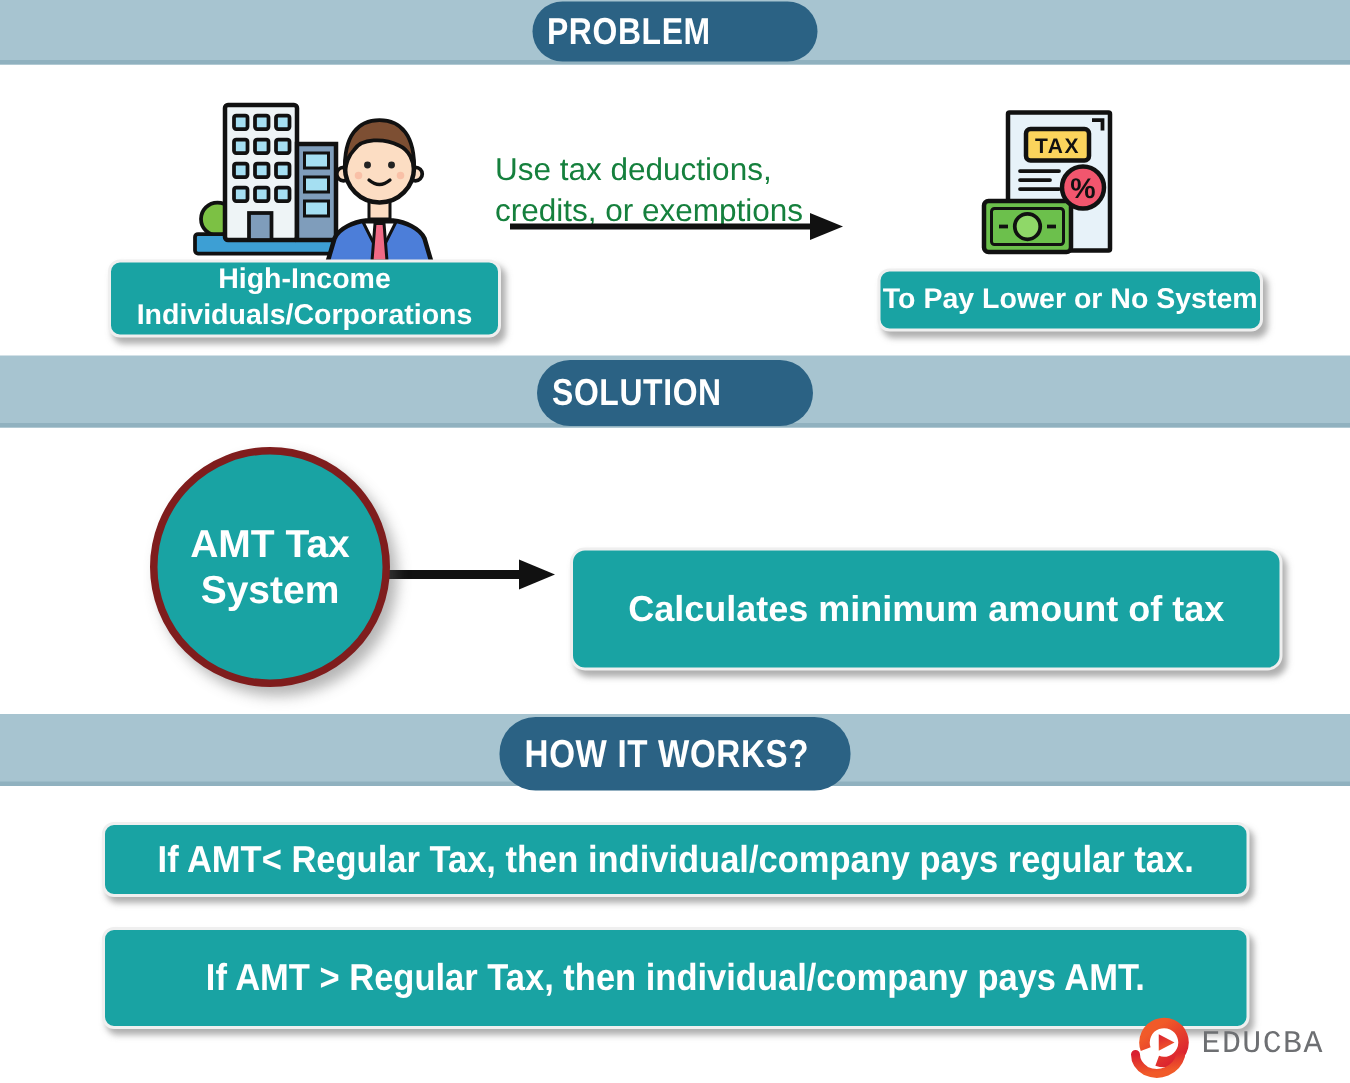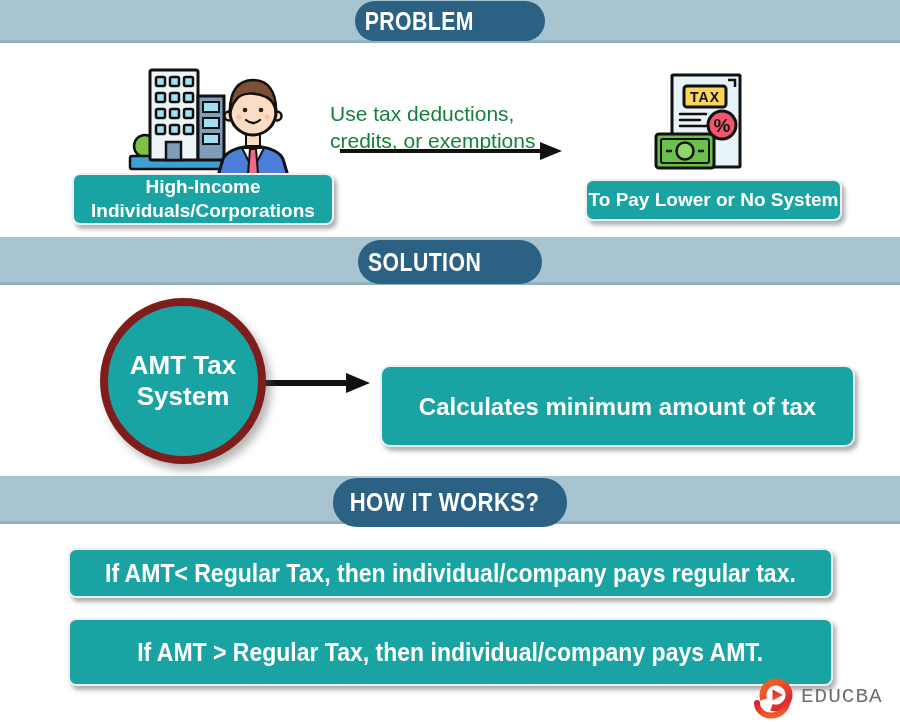--- a/index.html
+++ b/index.html
@@ -26,21 +26,21 @@
     box-sizing:border-box;
   }
   #label-actor{left:72px;top:173px;width:262px;height:52px;font-size:19px;line-height:24px;z-index:3;}
   #label-outcome{left:585px;top:179px;width:257px;height:42px;font-size:19px;white-space:nowrap;}
   #solution-box{left:380px;top:365px;width:475px;height:82px;font-size:24px;line-height:31px;border-radius:10px;}
   #rule-bar-1{left:68px;top:548px;width:765px;height:50px;font-size:25px;border-radius:8px;}
   #rule-bar-2{left:68px;top:618px;width:765px;height:68px;font-size:25px;border-radius:8px;}
   .rule-text{display:inline-block;transform:scaleX(0.92);white-space:nowrap;}
   #amt-circle{
     position:absolute;left:100px;top:298px;width:150px;height:150px;border-radius:50%;
-    background:#19a3a3;border:8px solid #7f1d1d;box-shadow:5px 6px 9px rgba(90,90,90,.45);
+    background:#19a3a3;border:5px solid #7f1d1d;box-shadow:5px 6px 9px rgba(90,90,90,.45);
     color:#fff;font-weight:bold;font-size:26px;line-height:31px;text-align:center;
     display:flex;flex-direction:column;align-items:center;justify-content:center;z-index:2;box-sizing:content-box;
   }
   #arrow-caption{
     position:absolute;left:330px;top:88px;width:240px;text-align:left;color:#15803d;
     font-size:21px;line-height:27px;margin-top:12px;
   }
   .abs{position:absolute;}
   #brand-text{
     position:absolute;left:801px;top:685px;font-size:21px;color:#6d6f72;letter-spacing:1px;font-family:Liberation Mono, monospace;

